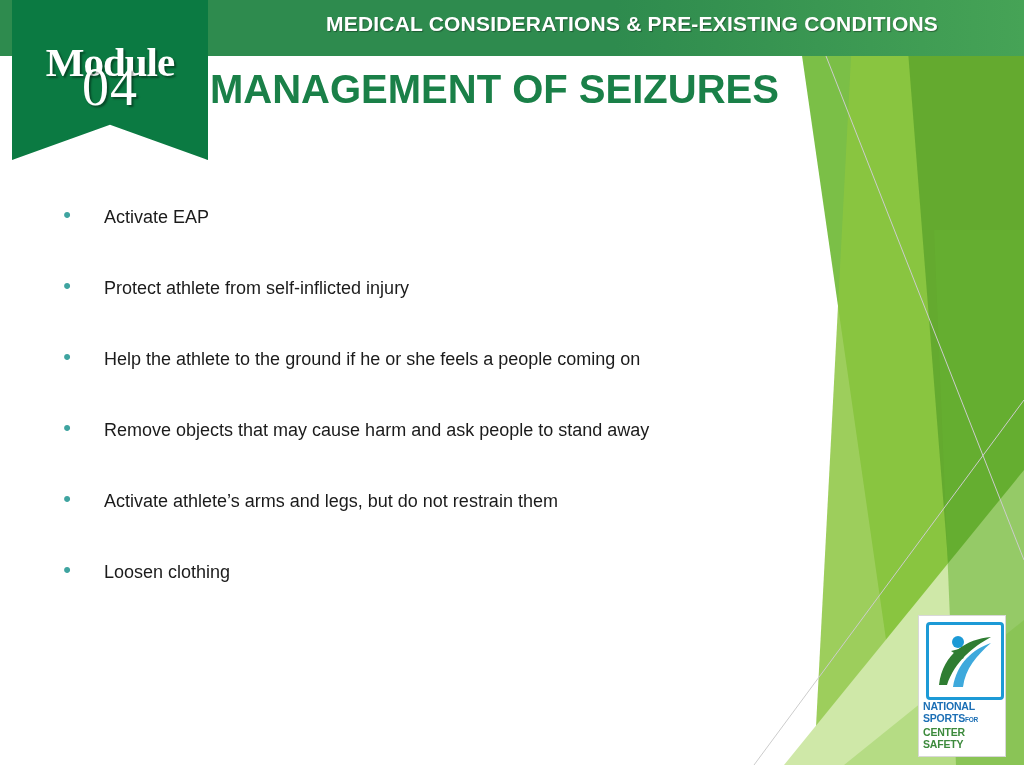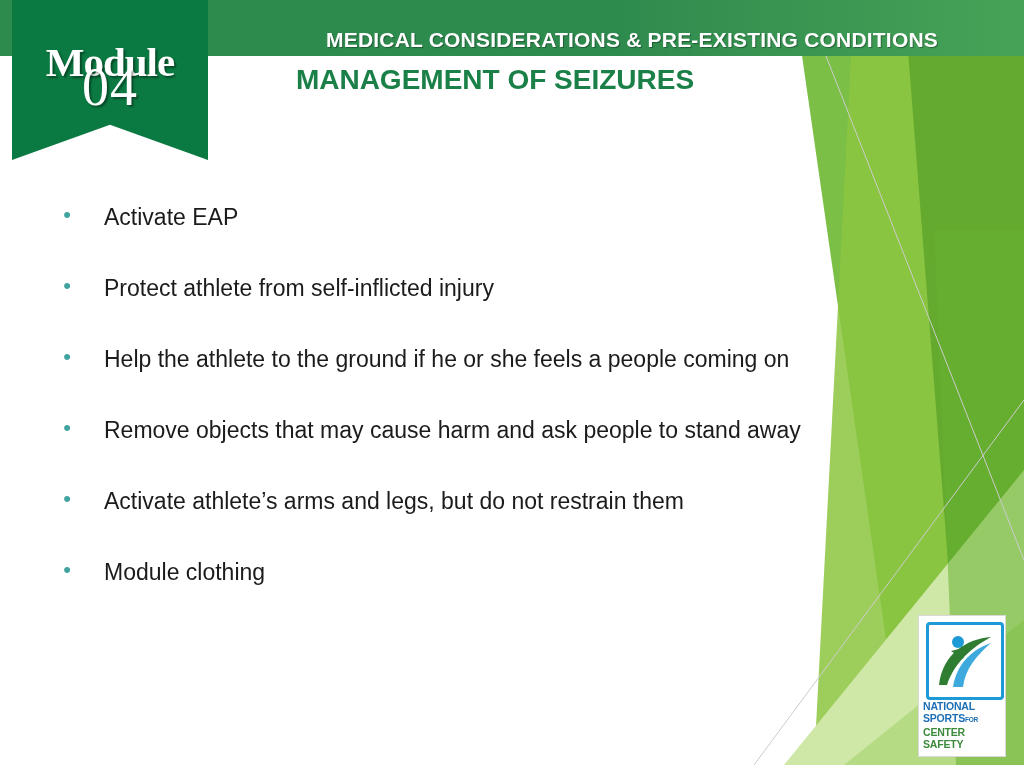--- a/index.html
+++ b/index.html
@@ -48,21 +48,20 @@
     top: 12px;
     left: 240px;
     width: 784px;
     text-align: center;
     color: #ffffff;
     font-size: 21px;
     font-weight: bold;
     letter-spacing: 0.2px;
     text-shadow: 1px 1px 1px rgba(0,0,0,0.35);
     font-family: "Liberation Sans", sans-serif;
-    margin-top: 16px;
   }
 
   
   .module-banner {
     position: absolute;
     top: 0;
     left: 12px;
     width: 196px;
     height: 160px;
     z-index: 5;
@@ -101,23 +100,23 @@
     letter-spacing: 1px;
     text-shadow: 2px 2px 2px rgba(0,0,0,0.4);
   }
 
   
   .slide-title {
     position: absolute;
     top: 58px;
     left: 210px;
     width: 570px;
-    text-align: center;
+    text-align: left;
     color: #1a8048;
-    font-size: 28px;
+    font-size: 40px;
     line-height: 1.55;
     font-weight: bold;
     font-family: "Liberation Sans", sans-serif;
   }
 
   
   .bullets {
     position: absolute;
     top: 200px;
     left: 60px;
@@ -133,21 +132,21 @@
     width: 14px;
     color: #3fa4a0;
     font-size: 22px;
     line-height: 30px;
     margin-right: 30px;
     text-align: center;
   }
   .bullet-text {
     flex: 1 1 auto;
     color: #1b1b1b;
-    font-size: 23px;
+    font-size: 18px;
     line-height: 35px;
     font-family: "Liberation Sans", sans-serif;
   }
 
   
   .logo {
     position: absolute;
     right: 18px;
     bottom: 8px;
     width: 86px;
@@ -236,21 +235,21 @@
     <div class="bullet-row">
       <span class="bullet-dot">•</span>
       <span class="bullet-text">Remove objects that may cause harm and ask people to stand away</span>
     </div>
     <div class="bullet-row">
       <span class="bullet-dot">•</span>
       <span class="bullet-text">Activate athlete’s arms and legs, but do not restrain them</span>
     </div>
     <div class="bullet-row">
       <span class="bullet-dot">•</span>
-      <span class="bullet-text">Module clothing</span>
+      <span class="bullet-text">Loosen clothing</span>
     </div>
   </div>
 
   <div class="logo">
     <div class="logo-mark">
       <svg class="swoosh" viewBox="0 0 64 64" xmlns="http://www.w3.org/2000/svg">
         <path d="M6 56 C10 24, 34 10, 58 8 C40 18, 22 32, 14 56 Z" fill="#2f7d32"></path>
         <path d="M20 58 C24 34, 40 20, 58 14 C44 26, 32 40, 30 58 Z" fill="#1c9ad6" opacity="0.85"></path>
         <circle cx="25" cy="13" r="6" fill="#1c9ad6"></circle>
         <path d="M18 22 L34 18 L30 30 Z" fill="#2f7d32"></path>

